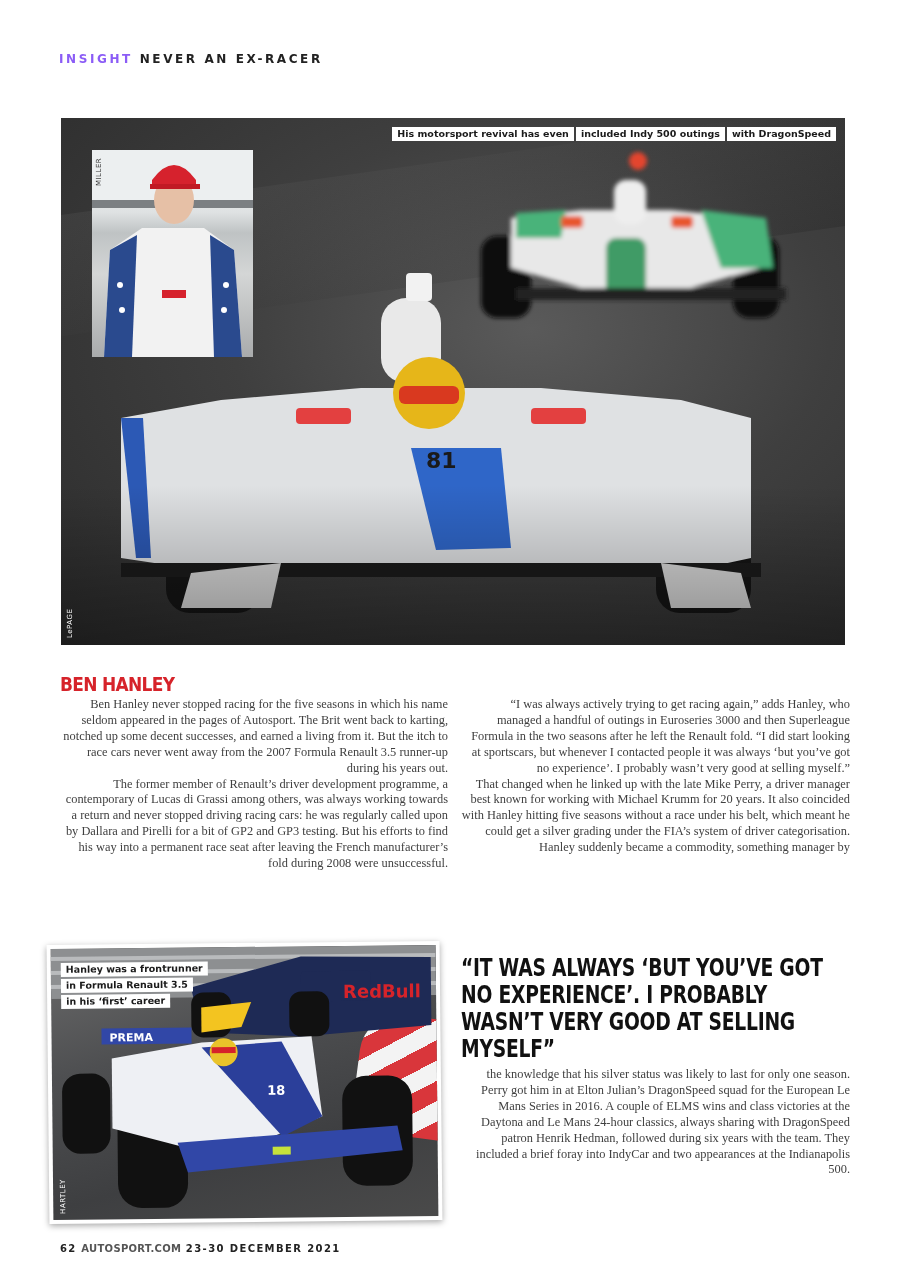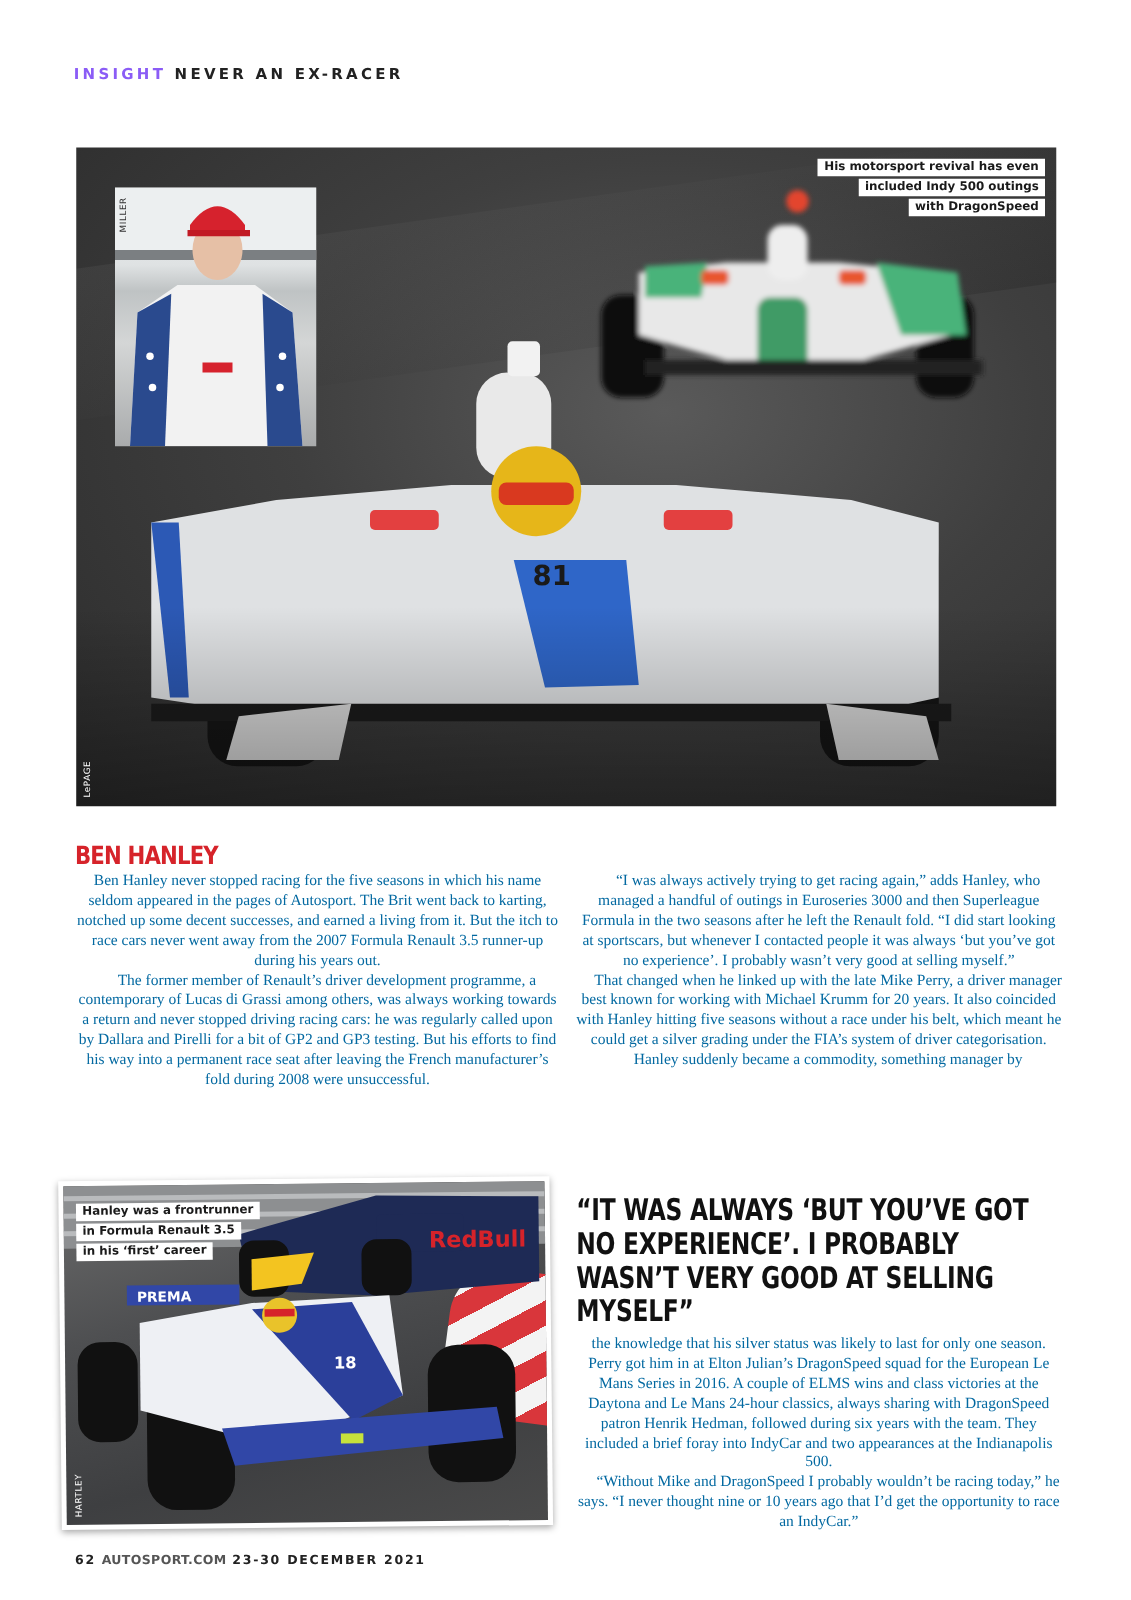--- a/index.html
+++ b/index.html
@@ -7,31 +7,31 @@
   .section-head { position: absolute; left: 59px; top: 52px; font-family: "DejaVu Sans", sans-serif; font-weight: bold; font-size: 12px; letter-spacing: 2.6px; }
   .section-head .kicker { color: #8b5cf6; margin-top: 18px; }
   .section-head .title { color: #222; }
 
   
   .hero { position: absolute; left: 61px; top: 118px; width: 784px; height: 527px; overflow: hidden;
     background: radial-gradient(ellipse at 60% 40%, #5a5a5a 0%, #3f3f3f 45%, #2b2b2b 100%); }
   .hero .track-stripe { position: absolute; left: -40px; top: 40px; width: 900px; height: 120px; background: linear-gradient(170deg, rgba(255,255,255,0.05), rgba(0,0,0,0.15)); transform: rotate(-8deg); }
   .hero .track-shadow { position: absolute; left: 0; bottom: 0; width: 100%; height: 160px; background: linear-gradient(180deg, rgba(0,0,0,0) 0%, rgba(0,0,0,0.35) 100%); }
 
-  .caption-stack { position: absolute; right: 9px; top: 9px; display: flex; flex-direction: column; align-items: flex-end; gap: 2px; }
+  .caption-stack { position: absolute; right: 9px; top: 9px; display: flex; flex-direction: row; align-items: flex-end; gap: 2px; }
   .caption-line { background: #ffffff; color: #1a1a1a; font-family: "DejaVu Sans", sans-serif; font-weight: bold; font-size: 9.5px; padding: 1px 5px; line-height: 12px; }
 
   .inset { position: absolute; left: 31px; top: 32px; width: 161px; height: 207px; background: linear-gradient(180deg, #e9ecee 0%, #dfe2e3 30%, #bfc3c4 40%, #d4d6d6 60%, #a9abac 100%); overflow: hidden; }
   .inset .credit { position: absolute; left: 3px; top: 6px; transform-origin: left top; transform: rotate(-90deg) translateX(-30px); font-family: "DejaVu Sans", sans-serif; font-size: 7px; color: #333; letter-spacing: 0.5px; }
 
   .credit-v { position: absolute; font-family: "DejaVu Sans", sans-serif; font-size: 7px; color: #fff; letter-spacing: 0.5px; transform-origin: left top; transform: rotate(-90deg); }
 
   
   .byline-name { position: absolute; left: 60px; top: 672px; font-family: "DejaVu Sans", sans-serif; font-weight: bold; font-size: 20px; color: #d6232a; letter-spacing: -0.8px; transform: scaleX(0.85); transform-origin: left; }
-  .col { position: absolute; font-size: 12.4px; line-height: 15.9px; color: #0369a1; text-align: center; }
+  .col { position: absolute; font-size: 12.4px; line-height: 15.9px; color: #404040; text-align: right; }
   .col p { margin: 0; }
   .col p.indent { text-indent: 15px; }
   .col-left { left: 60px; top: 697px; width: 388px; }
   .col-right { left: 460px; top: 697px; width: 390px; }
   .col-right2 { left: 460px; top: 1067px; width: 390px; }
 
   
   .pullquote { position: absolute; left: 461px; top: 955px; width: 390px; font-family: "DejaVu Sans", sans-serif; font-weight: bold; font-size: 24px; line-height: 27px; color: #111; transform: scaleX(0.78); transform-origin: left top; width: 500px; letter-spacing: -0.3px; }
 
   
@@ -135,21 +135,20 @@
 <div class="col col-right">
   <p class="indent">“I was always actively trying to get racing again,” adds Hanley, who managed a handful of outings in Euroseries 3000 and then Superleague Formula in the two seasons after he left the Renault fold. “I did start looking at sportscars, but whenever I contacted people it was always ‘but you’ve got no experience’. I probably wasn’t very good at selling myself.”</p>
   <p class="indent">That changed when he linked up with the late Mike Perry, a driver manager best known for working with Michael Krumm for 20 years. It also coincided with Hanley hitting five seasons without a race under his belt, which meant he could get a silver grading under the FIA’s system of driver categorisation.</p>
   <p class="indent">Hanley suddenly became a commodity, something manager by</p>
 </div>
 
 <div class="pullquote">“IT WAS ALWAYS ‘BUT YOU’VE GOT NO EXPERIENCE’. I PROBABLY WASN’T VERY GOOD AT SELLING MYSELF”</div>
 
 <div class="col col-right2">
   <p>the knowledge that his silver status was likely to last for only one season. Perry got him in at Elton Julian’s DragonSpeed squad for the European Le Mans Series in 2016. A couple of ELMS wins and class victories at the Daytona and Le Mans 24-hour classics, always sharing with DragonSpeed patron Henrik Hedman, followed during six years with the team. They included a brief foray into IndyCar and two appearances at the Indianapolis 500.</p>
-  <p class="indent">“Without Mike and DragonSpeed I probably wouldn’t be racing today,” he says. “I never thought nine or 10 years ago that I’d get the opportunity to race an IndyCar.”</p>
 </div>
 
 <div class="photo2">
   <div class="img">
     <div class="kerb"></div>
     <svg width="385" height="271" style="position:absolute;left:0;top:0">
 
       <rect x="0" y="0" width="385" height="50" fill="#8d8f91"></rect>
       <rect x="0" y="8" width="385" height="4" fill="#b9bbbd"></rect>
       <rect x="0" y="22" width="385" height="4" fill="#b9bbbd"></rect>

